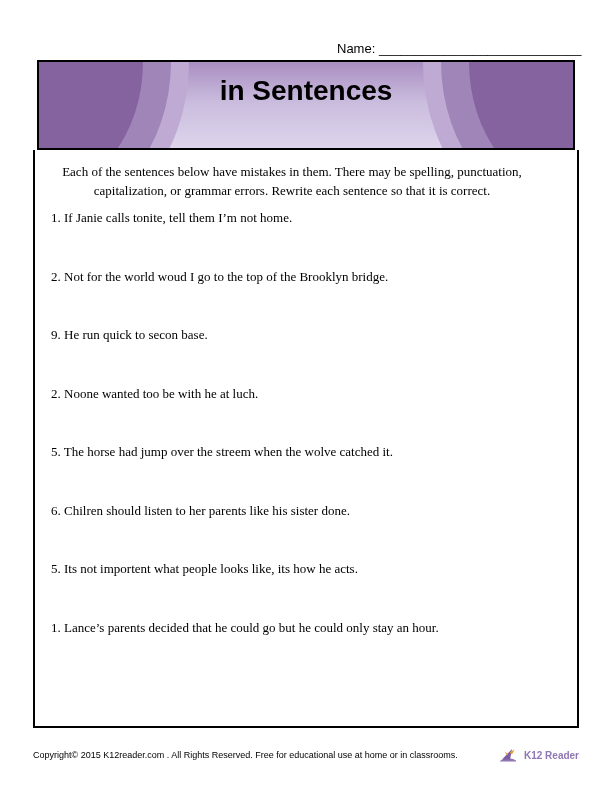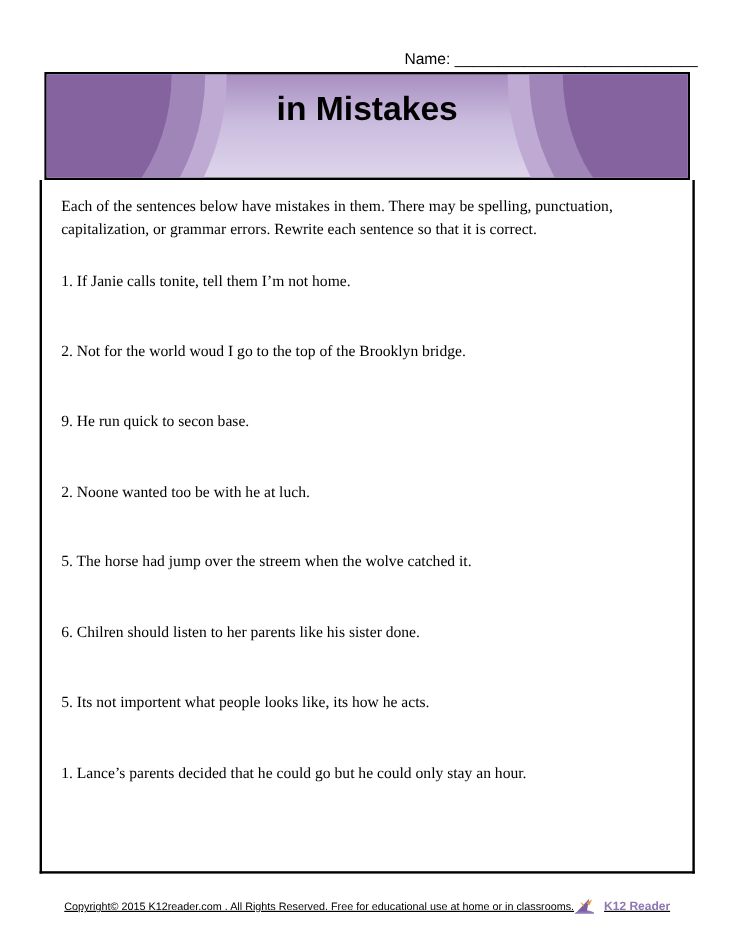--- a/index.html
+++ b/index.html
@@ -48,28 +48,28 @@
   .content {
     position: absolute; left: 33px; top: 150px;
     width: 546px; height: 578px;
     box-sizing: border-box;
     border: 2px solid #000; border-top: none;
     background: #fff;
     padding: 12px 16px 0 16px;
     font-size: 13px;
     overflow: hidden;
   }
-  .instructions { margin: 0; width: 482px; line-height: 19px; }
-  .sentence-list { margin-top: 26px; }
+  .instructions { margin: 0; width: 482px; line-height: 19px; text-align: center; }
+  .sentence-list { margin-top: 10px; }
   .sentence { height: 58.5px; line-height: 15px; }
 
   
   .footer {
     position: absolute; left: 33px; top: 748px; width: 546px;
-    display: flex; justify-content: center; align-items: center; text-decoration: underline;
+    display: flex; justify-content: space-between; align-items: center;
   }
   .copyright {
     font-family: "Liberation Sans", sans-serif;
     font-size: 9px;
   }
   .logo { display: flex; align-items: center; gap: 7px; }
   .logo-text {
     font-family: "Liberation Sans", sans-serif;
     font-size: 10px; font-weight: bold; color: #8f76b4;
   }
@@ -85,21 +85,21 @@
   </div>
 
   <div class="banner">
     <div class="ell l3"></div>
     <div class="ell l2"></div>
     <div class="ell l1"></div>
     <div class="ell r3"></div>
     <div class="ell r2"></div>
     <div class="ell r1"></div>
     <div class="banner-title">
-      <div>in Mistakes</div>
+      <div>in Sentences</div>
     </div>
   </div>
 
   <div class="content">
     <p class="instructions">Each of the sentences below have mistakes in them. There may be spelling, punctuation, capitalization, or grammar errors. Rewrite each sentence so that it is correct.</p>
     <div class="sentence-list">
       <div class="sentence">1. If Janie calls tonite, tell them I’m not home.</div>
       <div class="sentence">2. Not for the world woud I go to the top of the Brooklyn bridge.</div>
       <div class="sentence">9. He run quick to secon base.</div>
       <div class="sentence">2. Noone wanted too be with he at luch.</div>

